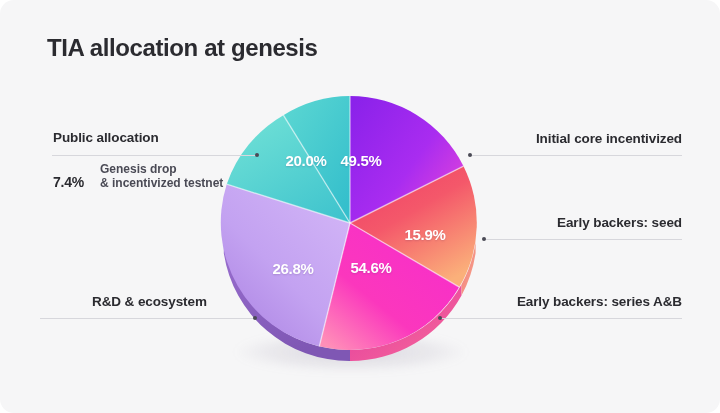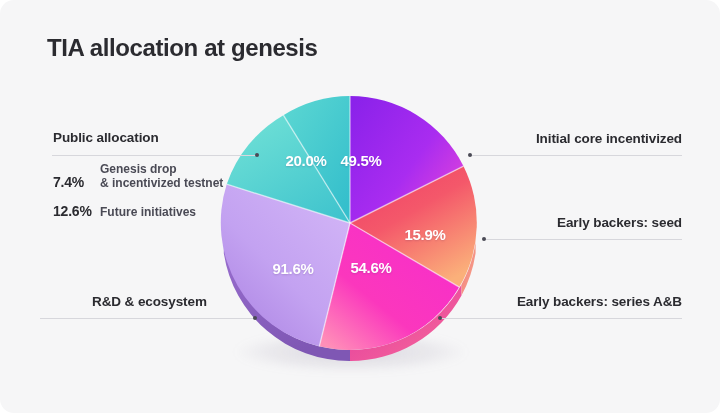--- a/index.html
+++ b/index.html
@@ -246,21 +246,21 @@
         <path d="M 137 135 L 246.3 199.1"></path>
         <path d="M 137 135 L 106.3 258.3"></path>
         <path d="M 137 135 L 13.7 96.2"></path>
         <path d="M 137 135 L 70.4 27.2"></path>
       </g>
     </svg>
 
     <div class="slice-pct" id="pct-core">49.5%</div>
     <div class="slice-pct" id="pct-seed">15.9%</div>
     <div class="slice-pct" id="pct-series">54.6%</div>
-    <div class="slice-pct" id="pct-rd">91.6%</div>
+    <div class="slice-pct" id="pct-rd">26.8%</div>
     <div class="slice-pct" id="pct-public">20.0%</div>
   </div>
 
   <div class="leader" id="leader-core"></div>
   <div class="leader-dot" id="dot-core"></div>
   <div class="leader" id="leader-seed"></div>
   <div class="leader-dot" id="dot-seed"></div>
   <div class="leader" id="leader-series"></div>
   <div class="leader-dot" id="dot-series"></div>
 
@@ -274,18 +274,14 @@
   <div class="right-label" id="label-series">Early backers: series A&amp;B</div>
 
   <div id="label-public">Public allocation</div>
   <div id="label-rd">R&amp;D &amp; ecosystem</div>
 
   <div class="sub-row" id="sub-row-0">
     <span class="sub-pct">7.4%</span>
     <span class="sub-desc">Genesis drop
 &amp; incentivized testnet</span>
   </div>
-  <div class="sub-row" id="sub-row-1">
-    <span class="sub-pct">12.6%</span>
-    <span class="sub-desc">Future initiatives</span>
-  </div>
 
 </div>
 
 </body></html>

